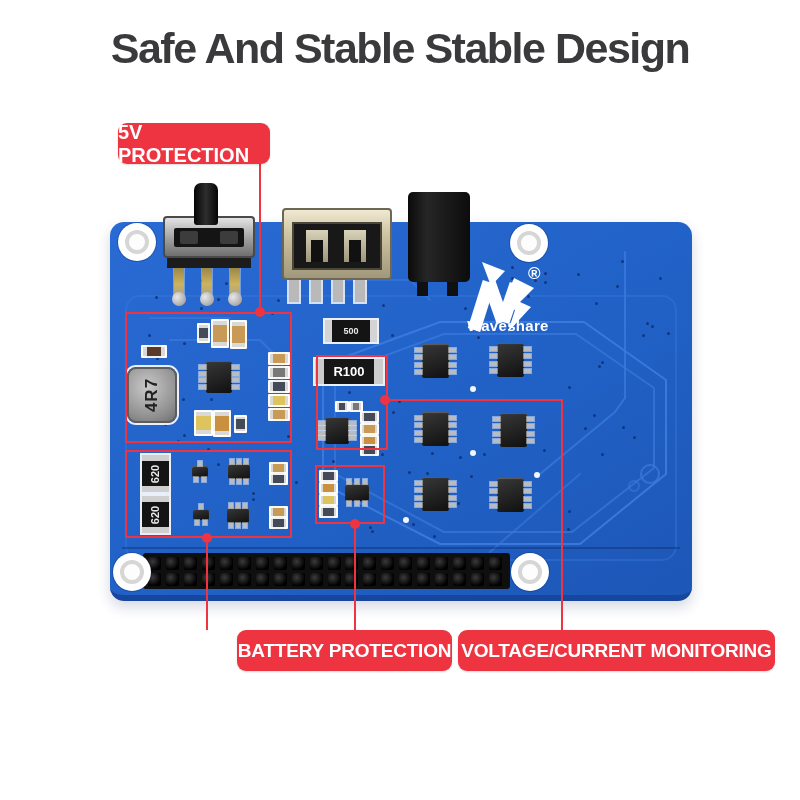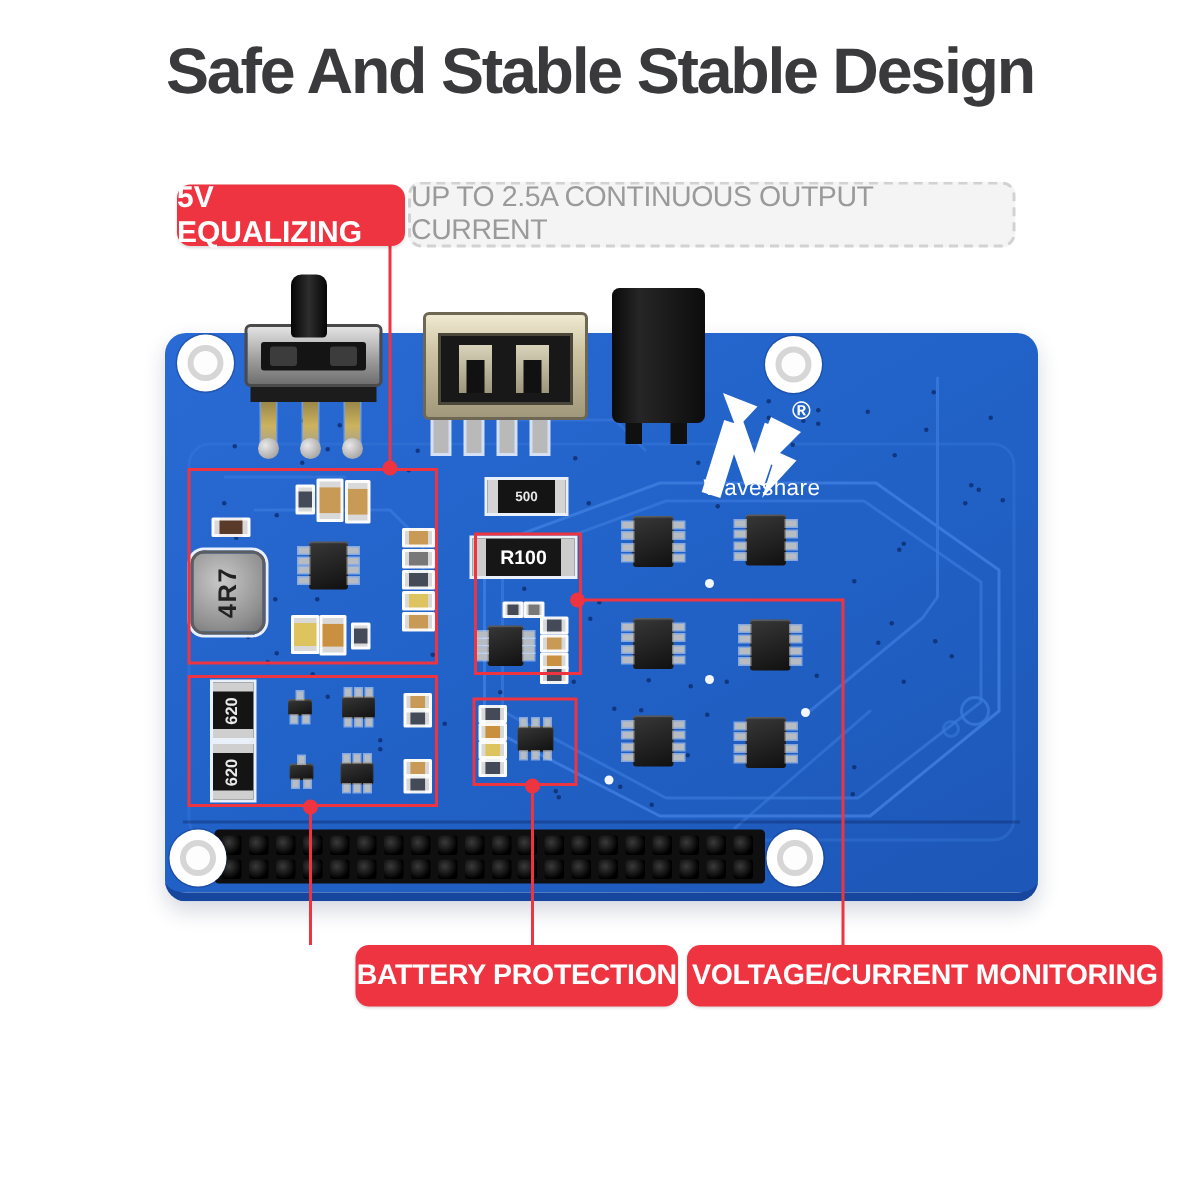--- a/index.html
+++ b/index.html
@@ -52,43 +52,42 @@
   .usb-contact{top:6px;width:22px;height:32px;background:linear-gradient(180deg,#d8d2ba,#9d967c);}
   .usb-notch{left:5px;top:10px;width:12px;height:22px;background:#111;}
   .usb-pin{top:280px;width:10px;height:22px;background:#b9b9b9;box-shadow:0 0 0 2px rgba(255,255,255,.8);z-index:11;}
   
   .jack{left:408px;top:192px;width:62px;height:90px;background:linear-gradient(90deg,#0a0a0a,#262626 30%,#0c0c0c);
     border-radius:5px;z-index:30;}
   .jack-pin{top:281px;width:11px;height:15px;background:#101010;z-index:29;}
   
   .logo-wrap{left:458px;top:260px;width:110px;height:80px;z-index:15;}
   .logo-r{left:528px;top:264px;color:#fff;font-size:17px;font-weight:bold;z-index:16;}
-  .logo-text{left:448px;top:317px;width:120px;text-align:center;color:#fff;font-weight:normal;font-size:15px;z-index:16;letter-spacing:.3px;}
+  .logo-text{left:448px;top:317px;width:120px;text-align:center;color:#fff;font-weight:bold;font-size:15px;z-index:16;letter-spacing:.3px;}
   
   .fuse{left:325px;top:320px;width:52px;height:22px;background:#141414;border-left:7px solid #d4d4d4;border-right:7px solid #d4d4d4;
     box-sizing:border-box;color:#e8e8e8;font-size:9px;font-weight:bold;display:flex;align-items:center;justify-content:center;z-index:12;}
   .r100{left:315px;top:359px;width:68px;height:25px;background:#161616;border-left:9px solid #cccccc;border-right:9px solid #cccccc;
     box-sizing:border-box;color:#fff;font-size:13px;font-weight:bold;display:flex;align-items:center;justify-content:center;z-index:12;}
   .inductor{left:127px;top:367px;width:50px;height:56px;background:radial-gradient(circle at 40% 35%,#c9c9c9,#8f8f8f 70%,#6f6f6f);
     border:2px solid #5d5d5d;border-radius:9px;box-sizing:border-box;display:flex;align-items:center;justify-content:center;z-index:12;}
   .inductor span{transform:rotate(-90deg);font-size:17px;font-weight:bold;color:#222;letter-spacing:1px;}
   .r620{width:27px;height:37px;background:#141414;border-top:6px solid #cfcfcf;border-bottom:6px solid #cfcfcf;
     box-sizing:border-box;display:flex;align-items:center;justify-content:center;z-index:12;}
   .r620 span{transform:rotate(-90deg);font-size:11px;font-weight:bold;color:#e9e9e9;}
   .wdot{width:6px;height:6px;border-radius:50%;background:#f2f6ff;z-index:11;}
 </style>
 </head>
 <body>
 
 <div id="stage">
 
   <div class="abs page-title">Safe And Stable Stable Design</div>
 
-  <div class="abs tag tag-top">5V EQUALIZING</div>
-  <div class="abs desc-box">UP TO 2.5A CONTINUOUS OUTPUT CURRENT</div>
+  <div class="abs tag tag-top">5V PROTECTION</div>
 
   <div class="abs board">
     <svg width="582" height="373" viewBox="0 0 582 373" style="position:absolute;left:0;top:0;">
       <g fill="none" stroke="var(--trace)" stroke-width="2" stroke-linejoin="round" stroke-linecap="round" opacity="0.9">
         <rect x="16" y="74" width="550" height="264" rx="14" opacity="0.4"></rect>
         <path d="M213,143 L330,100 L474,100 L556,158 L556,252 L470,322 L330,322 L213,262 Z"></path>
         <path d="M225,152 L334,112 L466,112 L544,166 L544,246 L462,310 L334,310 L225,252 Z" opacity="0.7"></path>
         <path d="M515,30 L515,176 L505,190 L430,252" opacity="0.8"></path>
         <path d="M60,118 L150,118 L172,140 L172,168" opacity="0.7"></path>
         <path d="M40,96 L120,96" opacity="0.6"></path>

